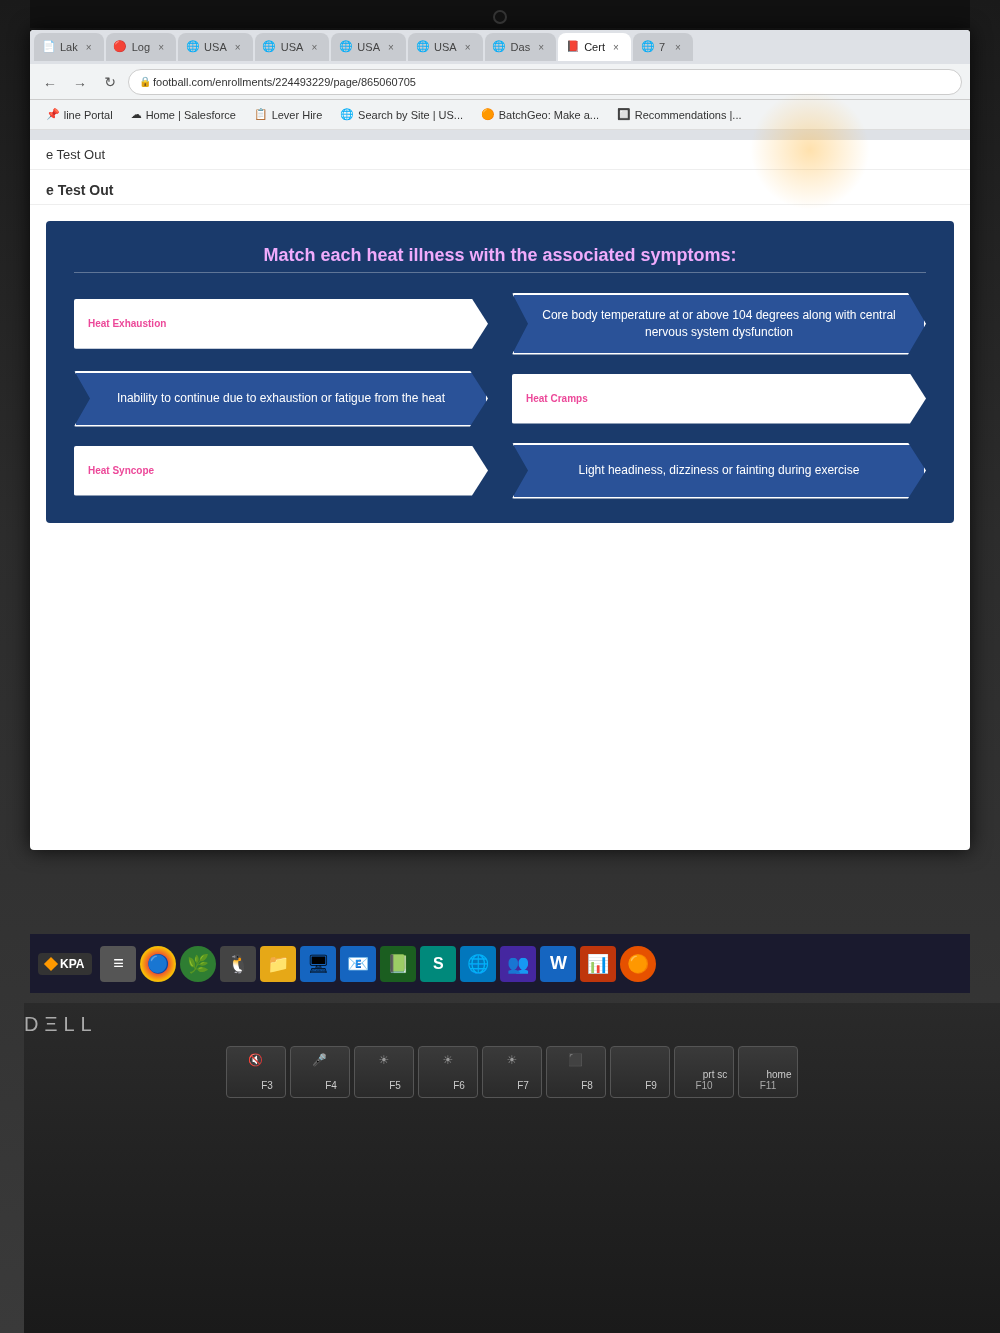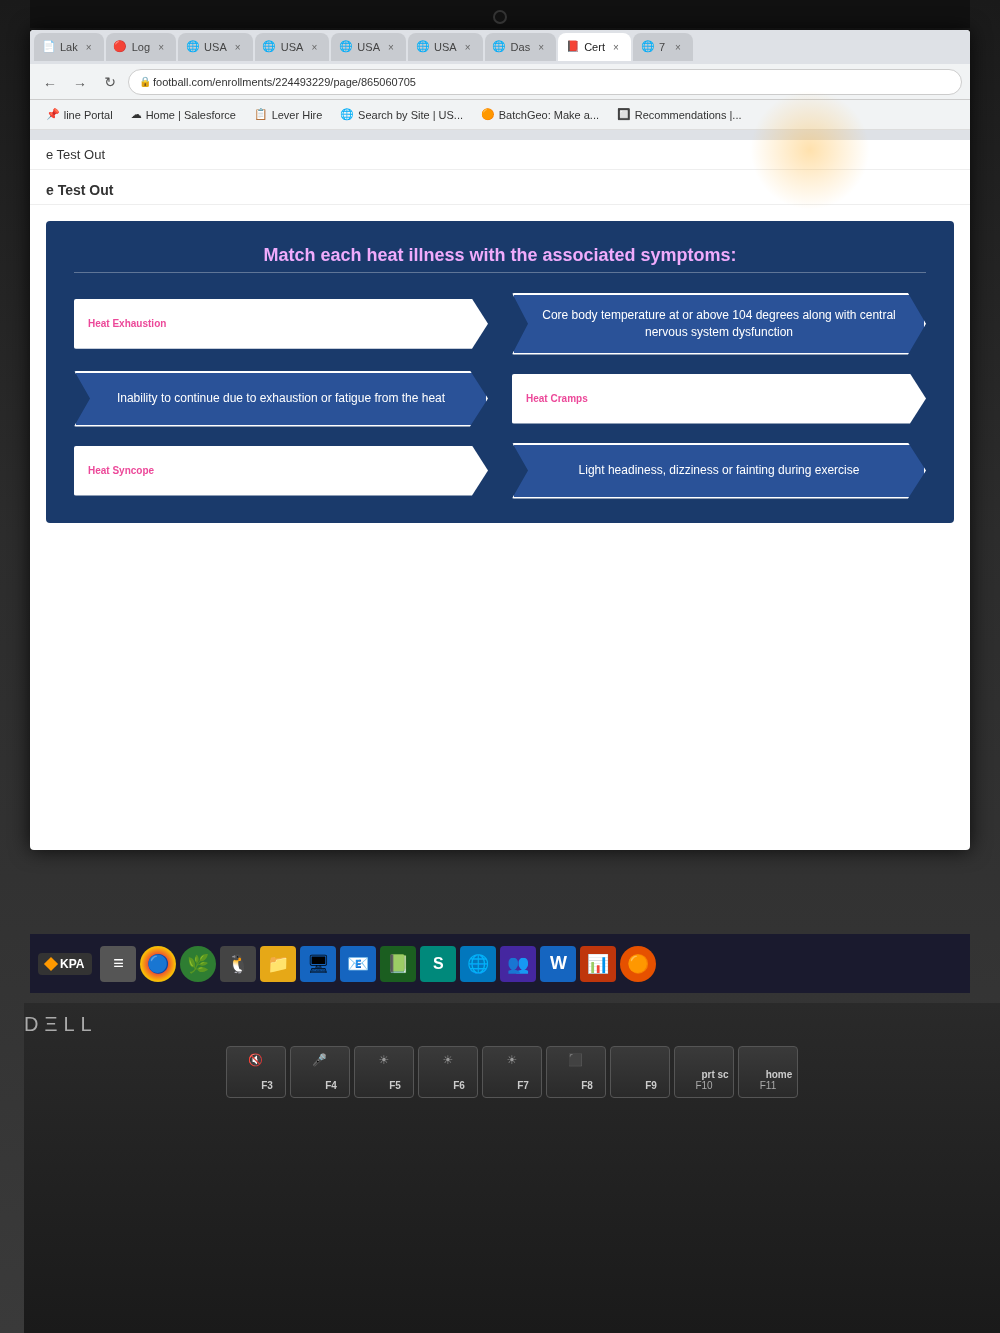--- a/index.html
+++ b/index.html
@@ -369,21 +369,21 @@
     .key-top-icon {
       position: absolute;
       top: 6px;
       font-size: 12px;
       color: #999;
     }
 
     .key-label {
       font-size: 10px;
       color: #ccc;
-      font-weight: 700;
+      font-weight: 400;
       padding-left: 22px;
     }
 
     .key-sublabel {
       font-size: 10px;
       color: #aaa;
     }
 
     
     .webcam-notch {

